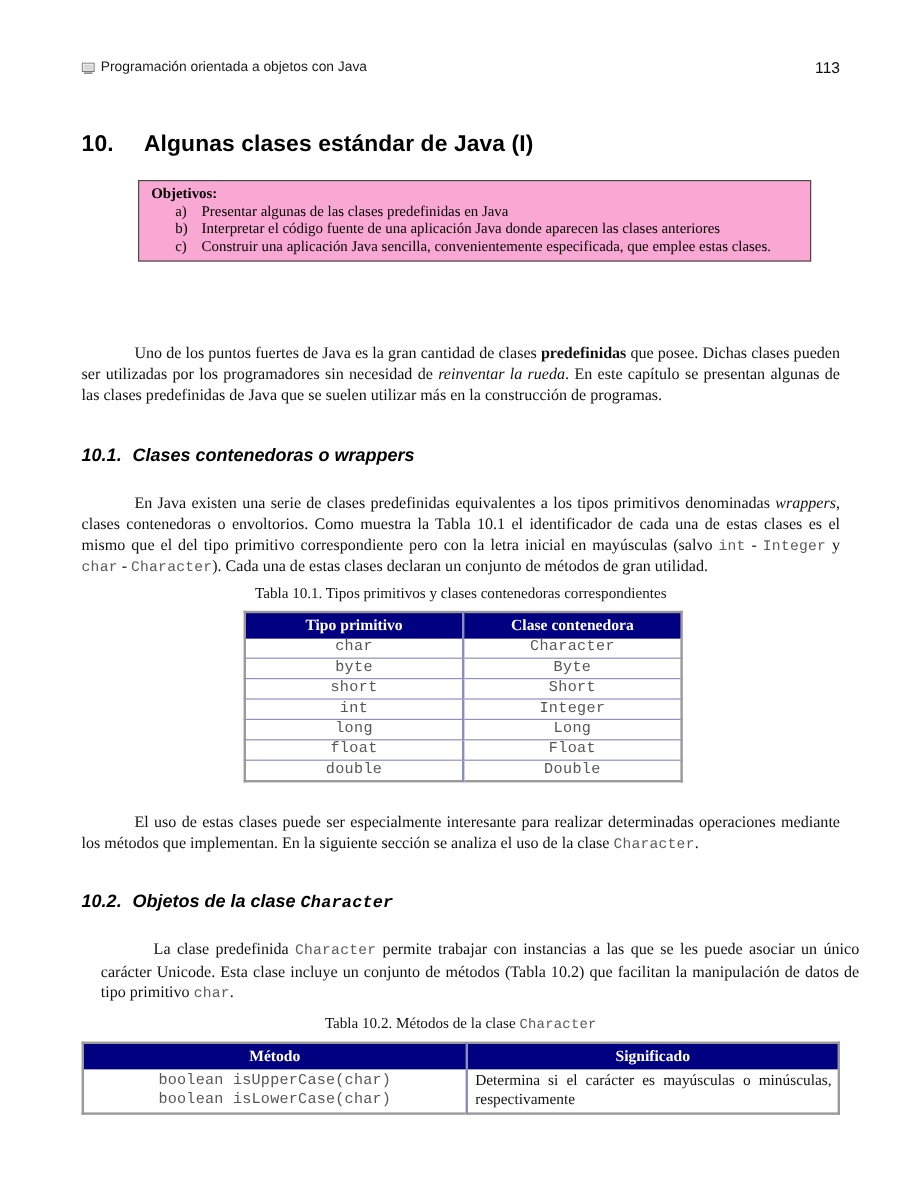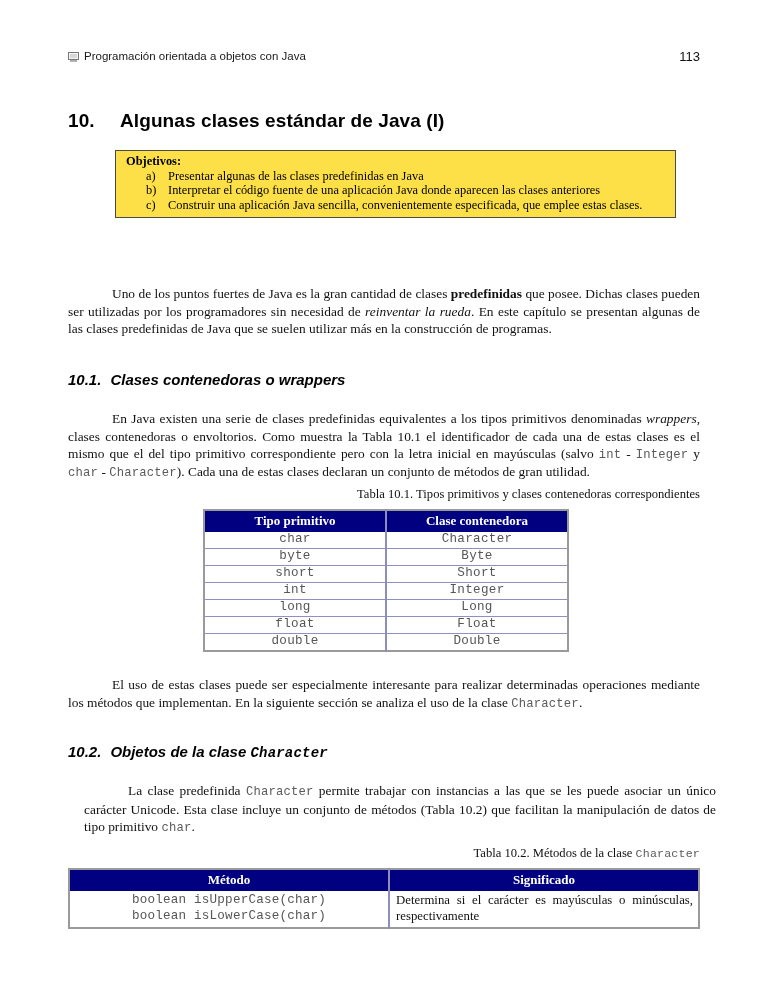--- a/index.html
+++ b/index.html
@@ -68,21 +68,21 @@
     display: flex;
   }
   .chapter-num { width: 52px; flex: 0 0 52px; }
 
   
   .objectives-box {
     position: absolute;
     left: 115px;
     top: 150px;
     width: 561px;
-    background: #fde047;
+    background: #f9a8d4;
     border: 1px solid #4a4a4a;
     box-sizing: border-box;
     padding: 3px 8px 4px 8px;
     color: #000000;
     font-size: 12.4px;
     line-height: 1.18;
   }
   .objectives-title {
     font-weight: bold;
     padding-left: 2px;
@@ -146,21 +146,21 @@
     font-style: italic;
     font-weight: bold;
     font-size: 14px;
     color: #000;
   }
 
   
   .table-caption {
     position: absolute;
     font-size: 12.6px;
-    text-align: right;
+    text-align: center;
     color: #111;
   }
   .table-caption code { font-size: 11.6px; color: #5a5a5a; }
 
   
   table.doc-table {
     position: absolute;
     border-collapse: collapse;
     border: 2px solid #9a9a9a;
     background: #ffffff;

